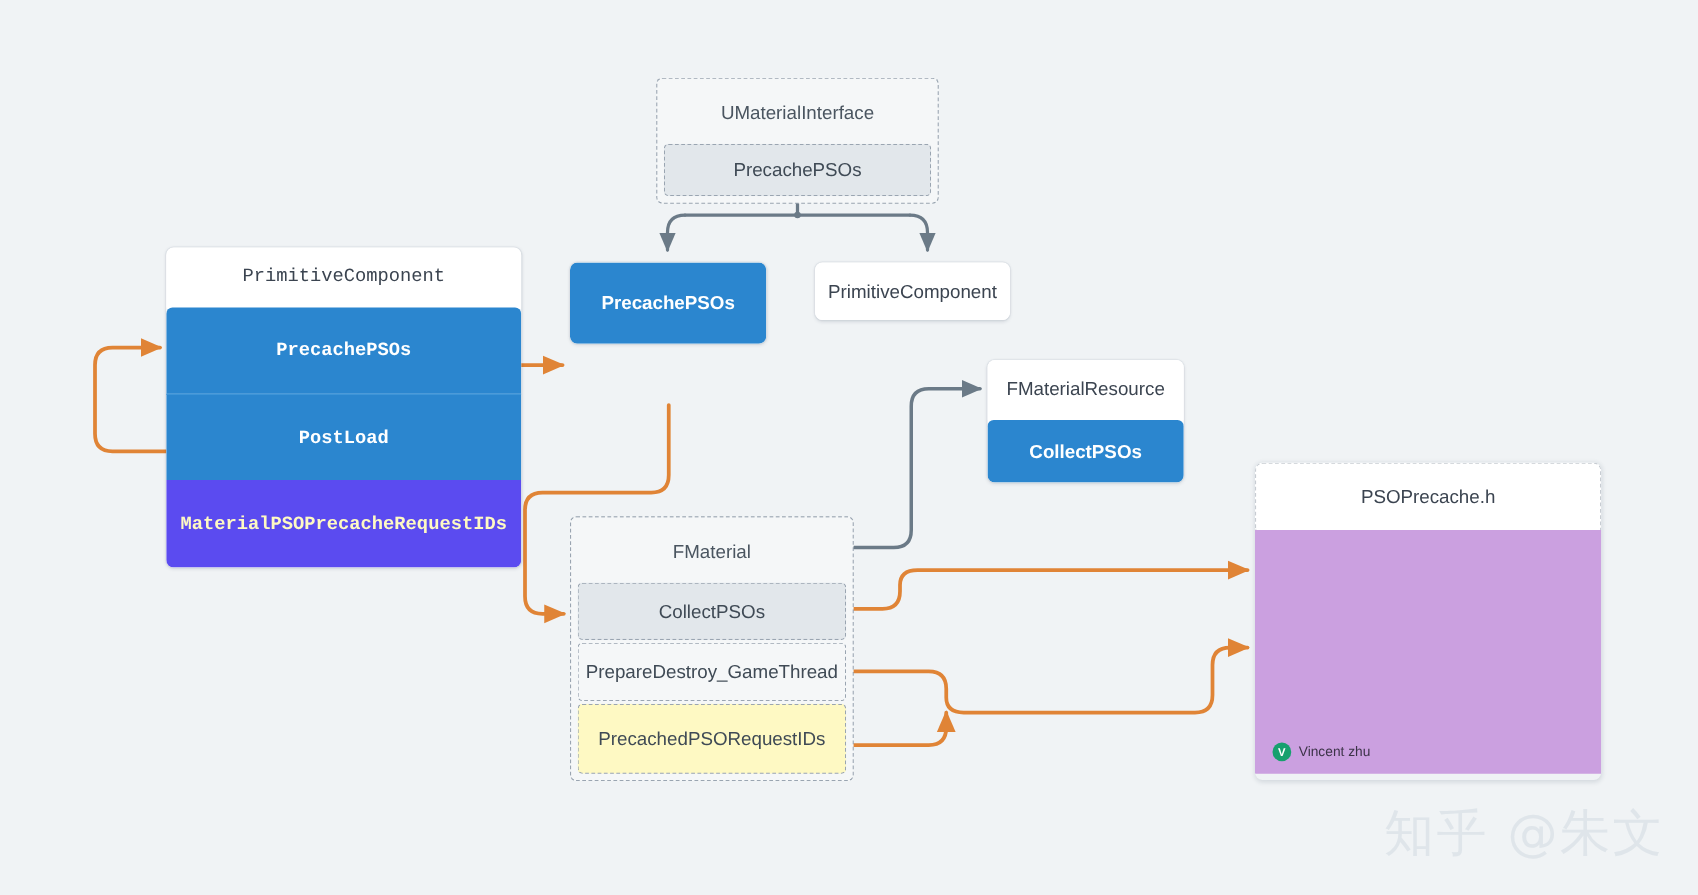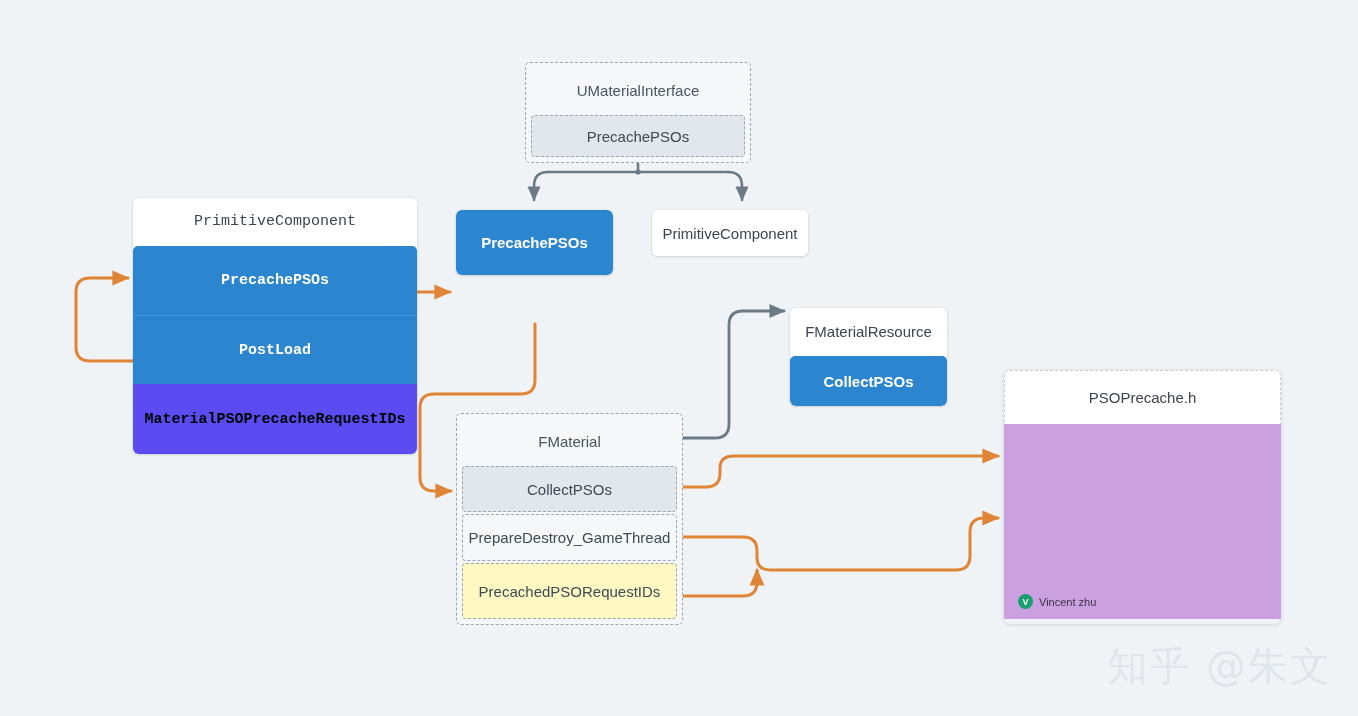--- a/index.html
+++ b/index.html
@@ -42,21 +42,21 @@
     background: #2b86cf;
     color: #ffffff;
     font-weight: bold;
     font-size: 15px;
     text-align: center;
     display: flex; align-items: center; justify-content: center;
     border-radius: 5px;
   }
   .row-purple {
     background: #5b4bf0;
-    color: #000000;
+    color: #fef9c3;
     font-weight: bold;
     font-size: 15px;
     text-align: center;
     display: flex; align-items: center; justify-content: center;
   }
 
   
   .dcard {
     background: #f5f7f8;
     border: 1px dashed #9aa5b1;
@@ -213,21 +213,21 @@
   <div class="node card" style="left:456px; top:210px; width:157px;">
     <div class="row-blue" style="height:65px; border-radius:5px;">
       <span>PrecachePSOs</span>
     </div>
   </div>
 
   <div class="node card" style="left:652px; top:210px; width:156px; height:46px;">
     <div class="card-title">PrimitiveComponent</div>
   </div>
 
-  <div class="node card" style="left:790px; top:288px; width:157px;margin-top:20px;">
+  <div class="node card" style="left:790px; top:288px; width:157px;">
     <div class="card-title">FMaterialResource</div>
     <div class="row-blue" style="height:50px; border-radius:5px;">
       <span>CollectPSOs</span>
     </div>
   </div>
 
   <div class="node dcard" style="left:456px; top:413px; width:227px;">
     <div class="dcard-title">FMaterial</div>
     <div class="drow shade1" style="height:46px;">
       <span>CollectPSOs</span>

